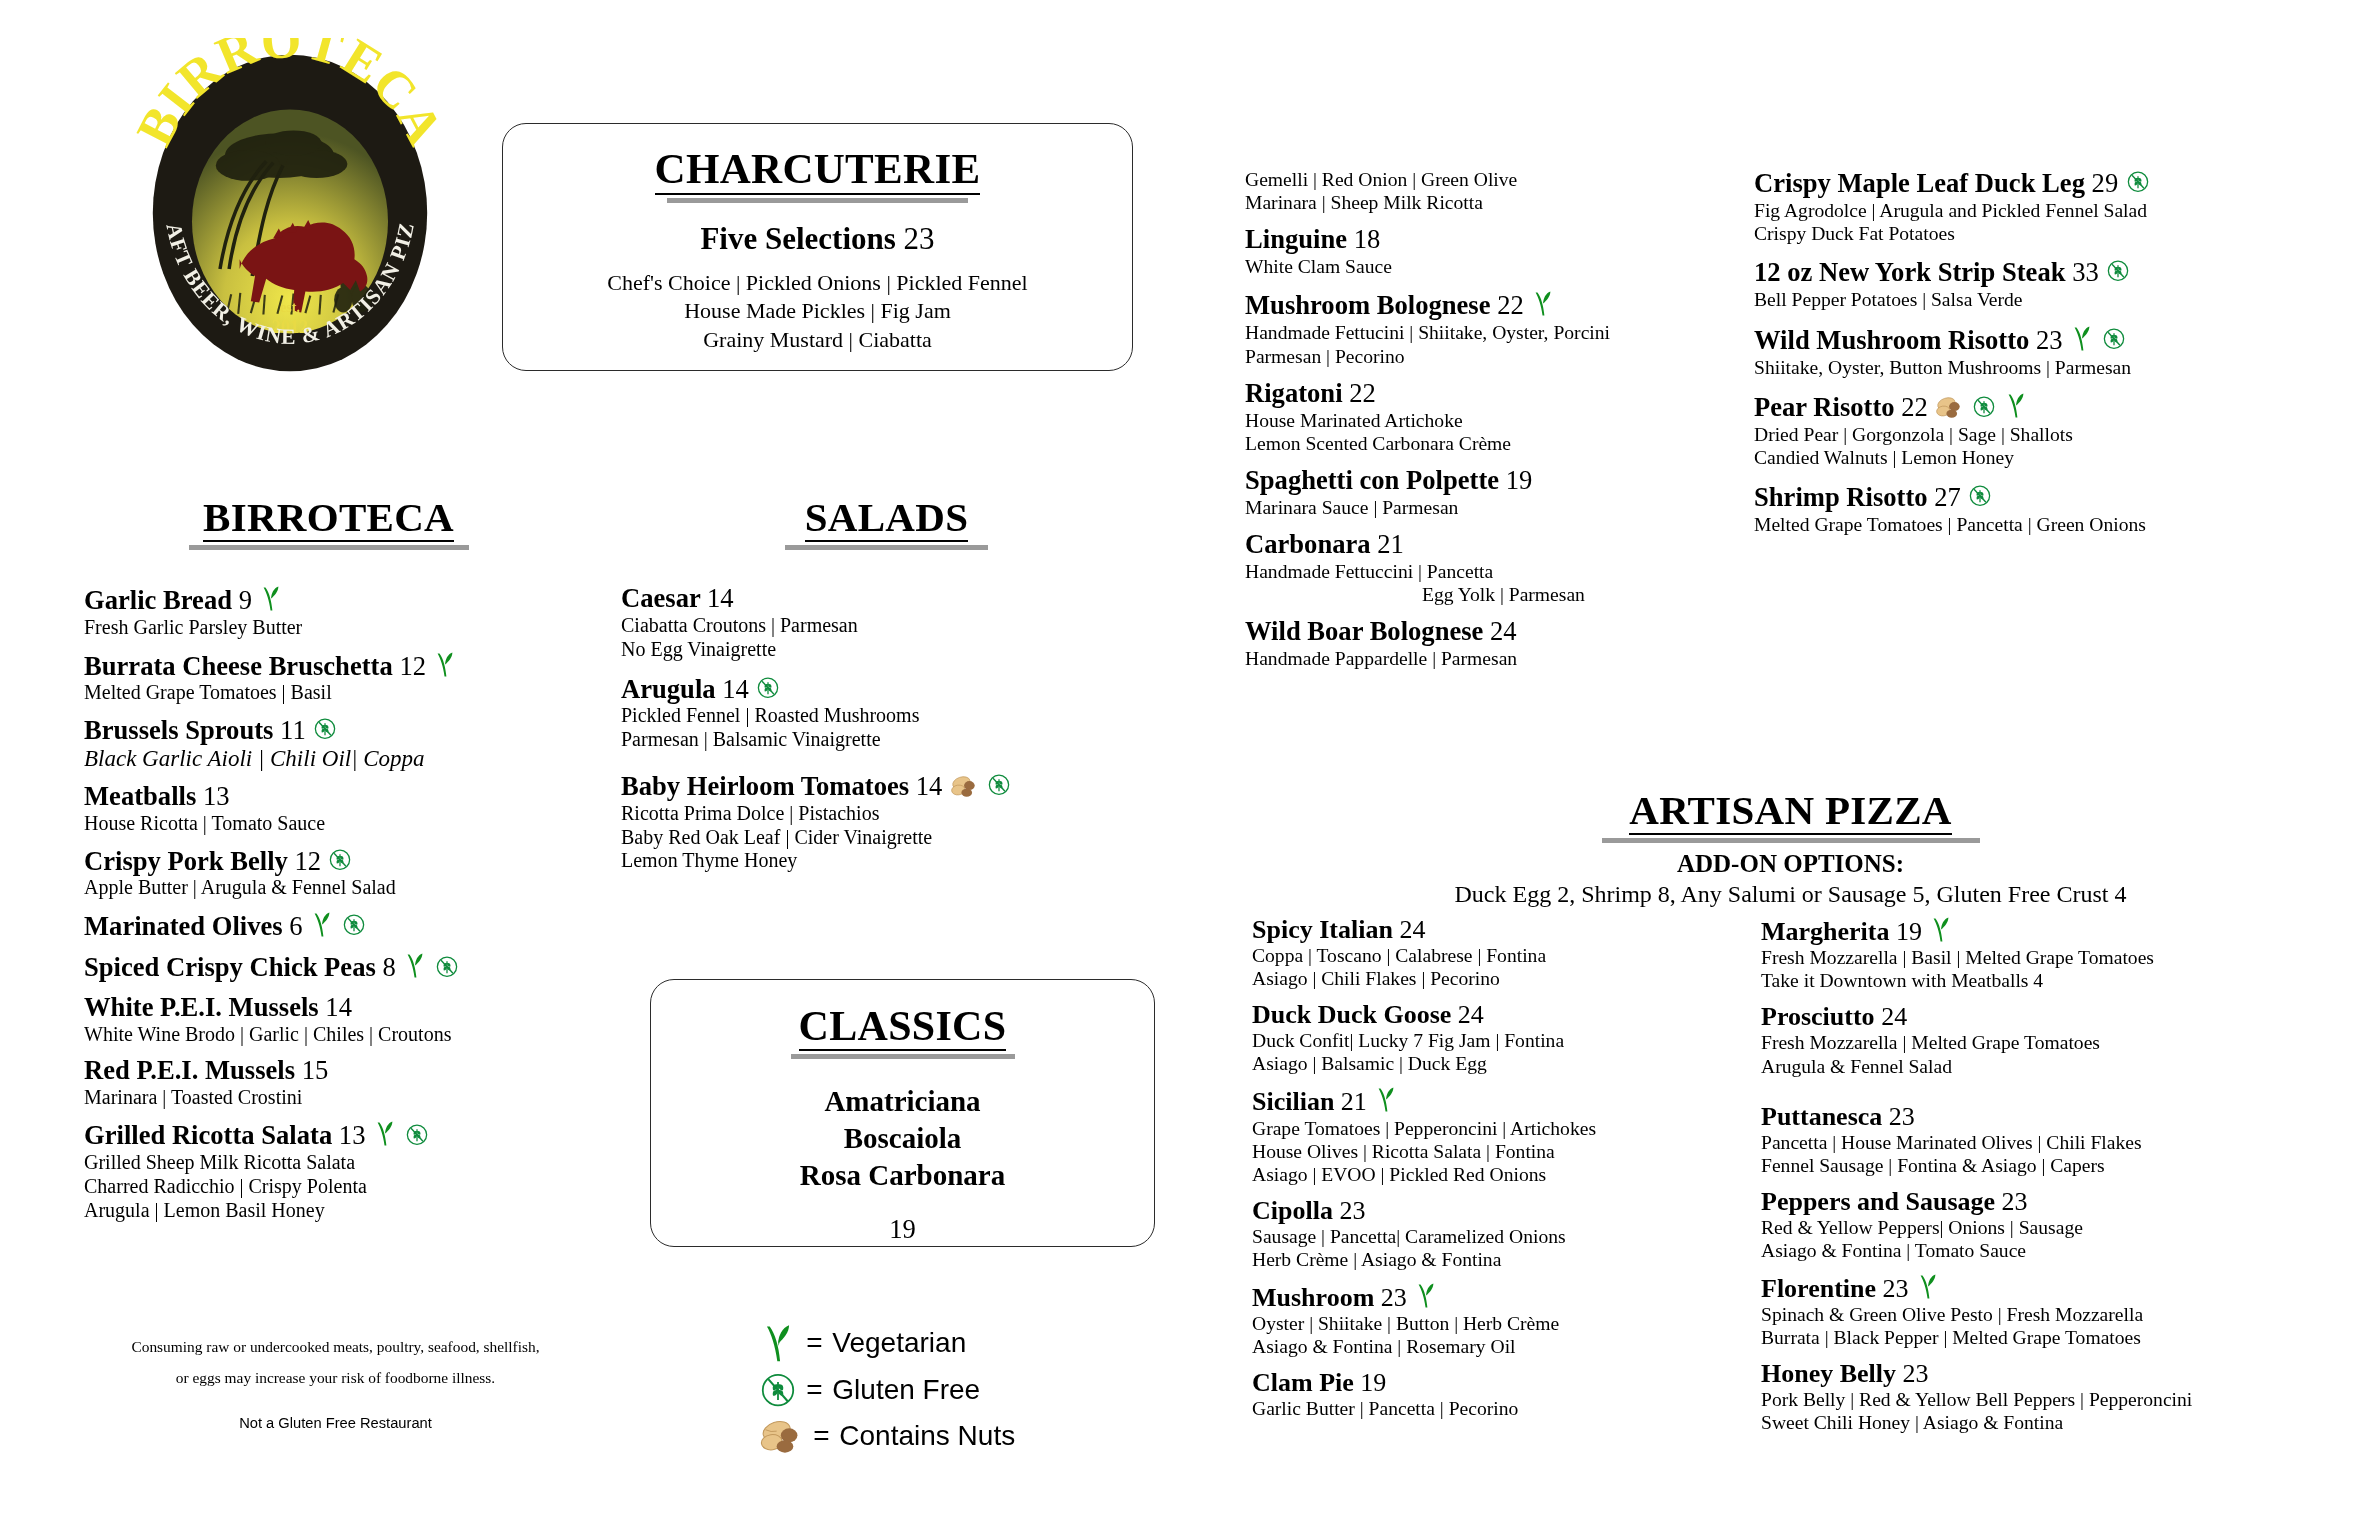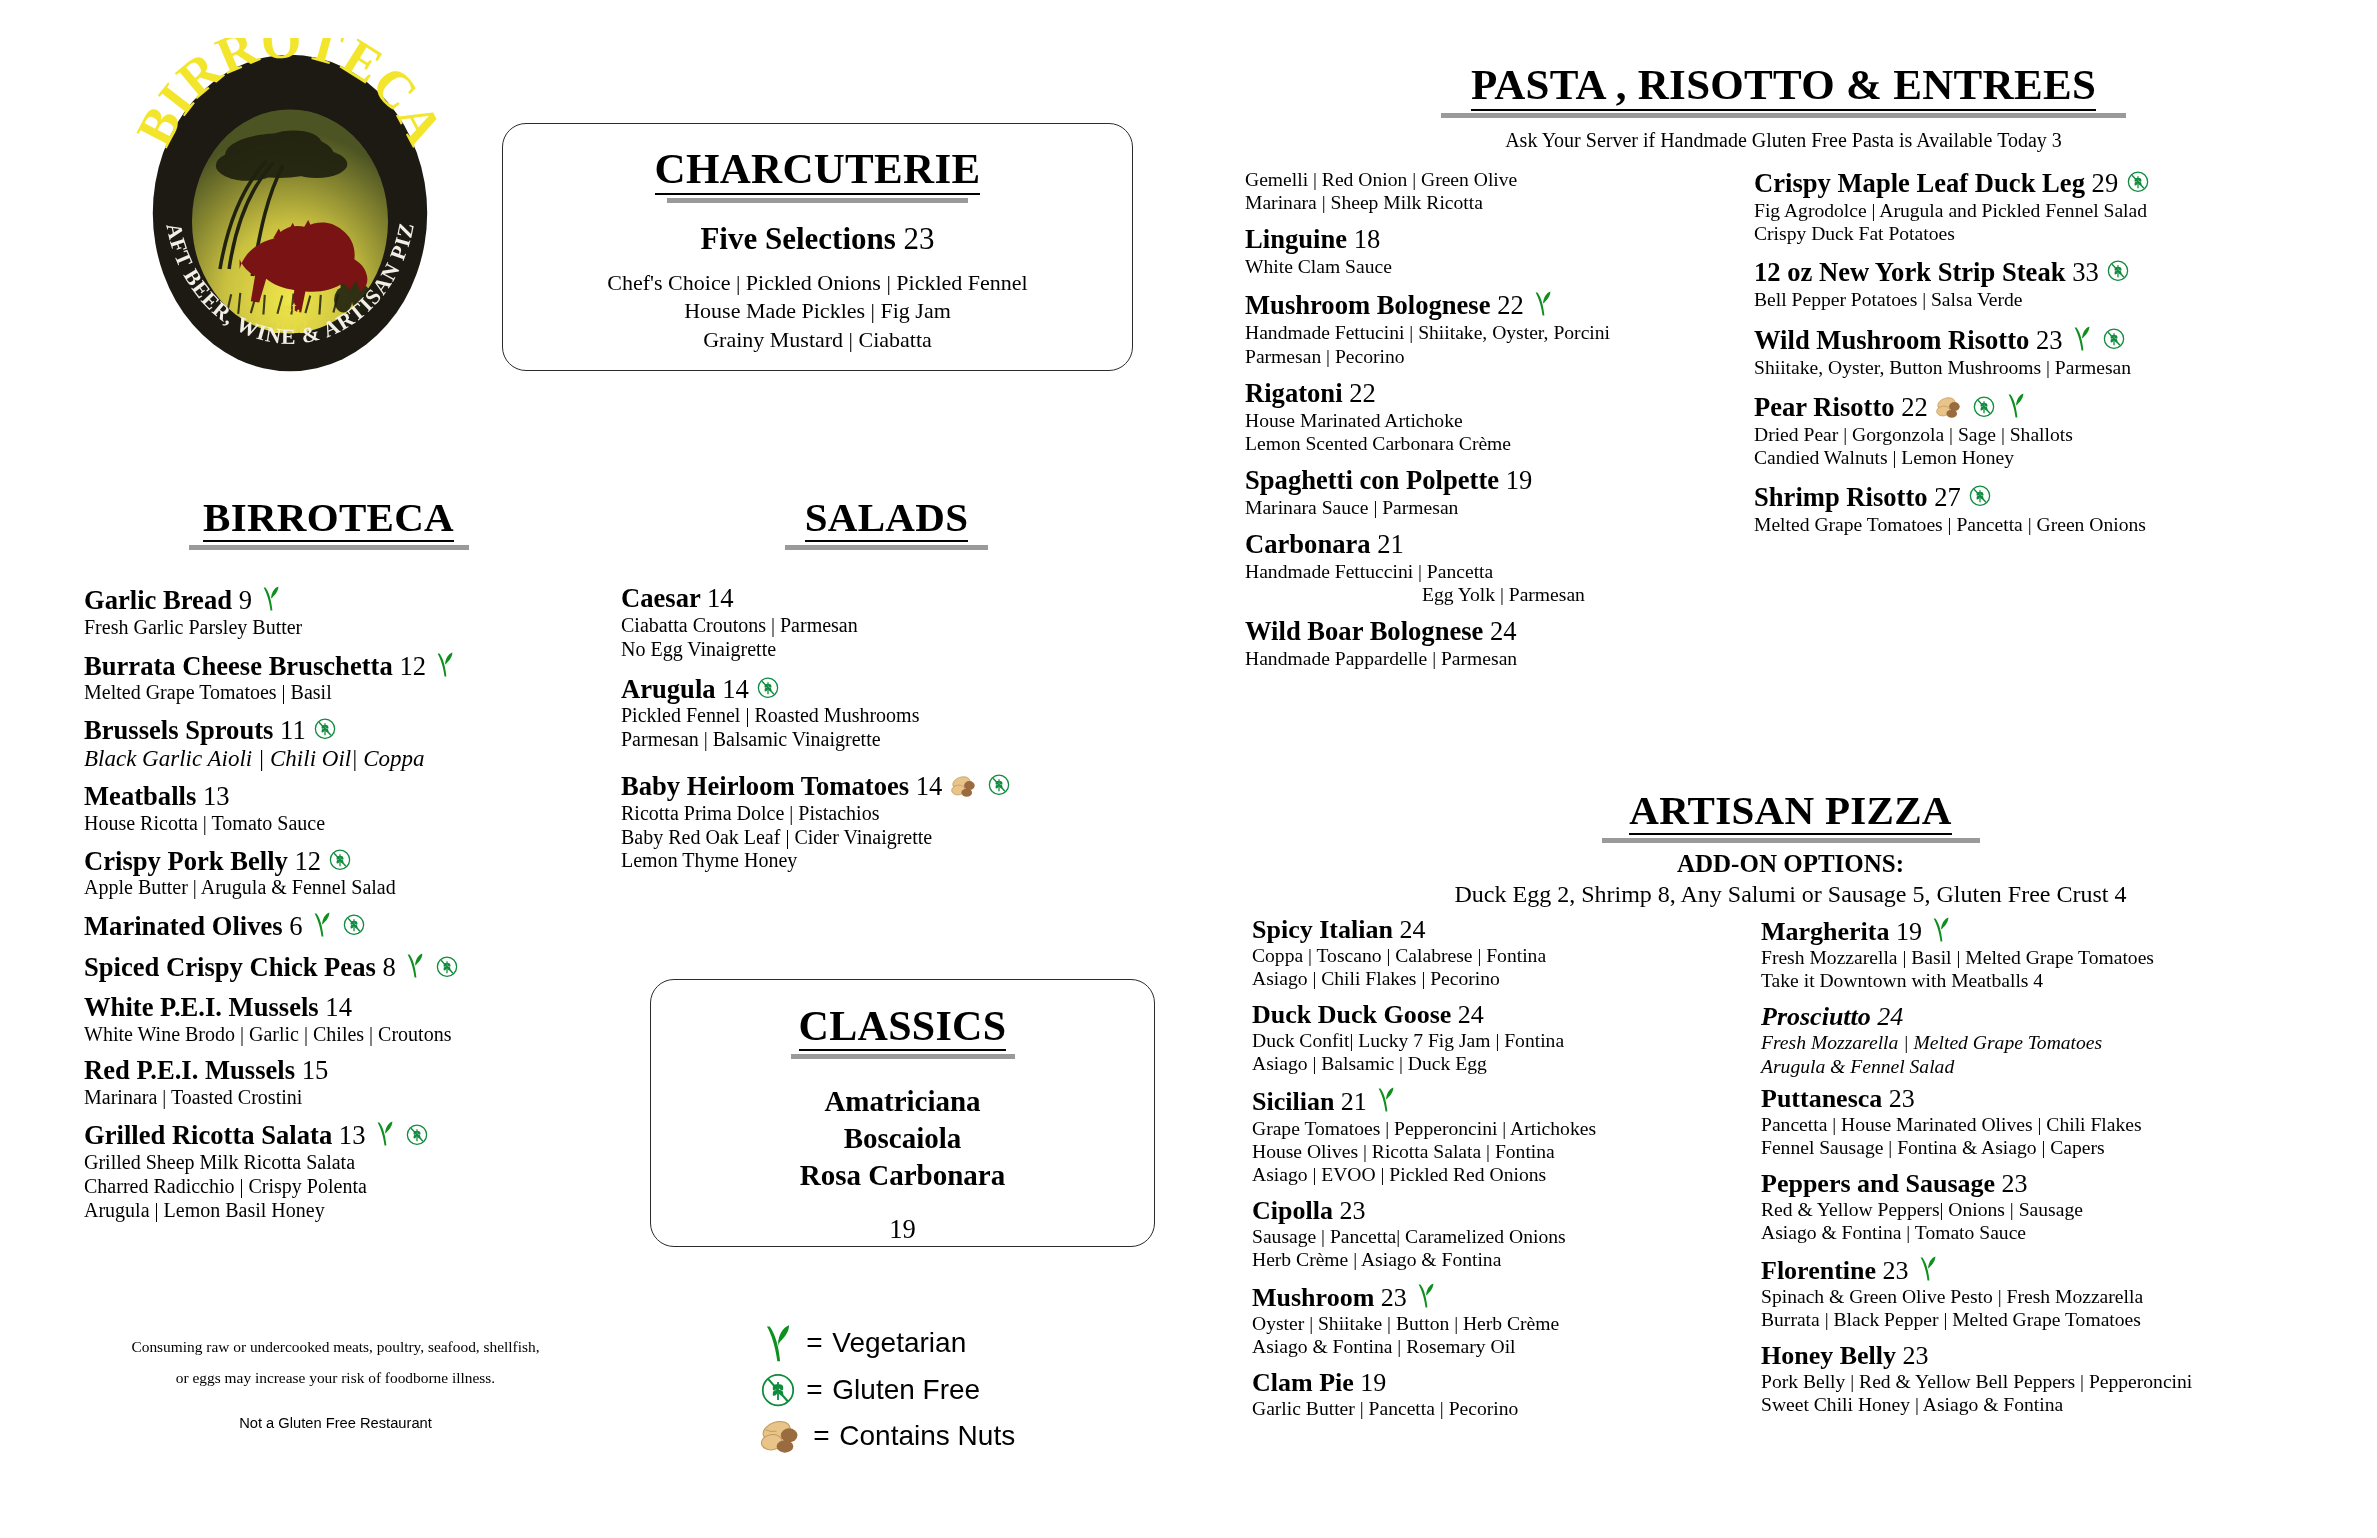--- a/index.html
+++ b/index.html
@@ -368,27 +368,20 @@
       <span class="lab">Contains Nuts</span>
     </div>
   </div>
 
   <div class="abs disclaimer" style="left:42px; top:1332px; width:587px;">
     <div>Consuming raw or undercooked meats, poultry, seafood, shellfish,</div>
     <div>or eggs may increase your risk of foodborne illness.</div>
     <div class="nf" style="margin-top:15.4px;">Not a Gluten Free Restaurant</div>
   </div>
 
-  <div class="abs" style="left:1238px; top:62px; width:1091px;">
-    <div class="sec-head" style="font-size:43px;">
-      <span class="txt">PASTA , RISOTTO &amp; ENTREES</span>
-      <span class="bar" style="width:685px;"></span>
-    </div>
-    <div class="center" style="margin-top:11.2px; font-size:20px;">Ask Your Server if Handmade Gluten Free Pasta is Available Today 3</div>
-  </div>
   <div class="abs" style="left:1245px; top:168px; width:517px;">
     <div id="pasta-left">
         <div class="item" style="margin-bottom: 11.2px;">
           <div class="desc" style="font-size: 19.6px;">Gemelli | Red Onion | Green Olive</div>
           <div class="desc" style="font-size: 19.6px;">Marinara | Sheep Milk Ricotta</div>
         </div>
         <div class="item" style="margin-bottom: 11.2px;">
           <div class="name" style="font-size: 26.6px;"><span>Linguine </span><span class="price">18</span></div>
           <div class="desc" style="font-size: 19.6px;">White Clam Sauce</div>
         </div>
@@ -571,21 +564,21 @@
         <div class="item" style="margin-bottom: 9.8px;">
           <div class="name" style="font-size: 26px;"><span>Margherita </span><span class="price">19</span> <span class="ico"><svg width="24" height="28" viewBox="0 0 52 58">
                 <g fill="#0f8f1e">
       <path d="M10 6 C 16 16 22 34 25 56 L 29 56 C 27 34 22 17 14 6 Z"></path>
       <path d="M42 4 C 32 8 27 18 26 30 C 34 24 42 14 42 4 Z"></path>
                 </g>
               </svg></span></div>
           <div class="desc" style="font-size: 19.6px;">Fresh Mozzarella | Basil | Melted Grape Tomatoes</div>
           <div class="desc" style="font-size: 19.6px;">Take it Downtown with Meatballs 4</div>
         </div>
-        <div class="item" style="margin-bottom: 6px; font-style: italic;">
+        <div class="item" style="margin-bottom: 24px;">
           <div class="name" style="font-size: 26px;"><span>Prosciutto </span><span class="price">24</span></div>
           <div class="desc" style="font-size: 19.6px;">Fresh Mozzarella | Melted Grape Tomatoes</div>
           <div class="desc" style="font-size: 19.6px;">Arugula &amp; Fennel Salad</div>
         </div>
         <div class="item" style="margin-bottom: 9.8px;">
           <div class="name" style="font-size: 26px;"><span>Puttanesca </span><span class="price">23</span></div>
           <div class="desc" style="font-size: 19.6px;">Pancetta | House Marinated Olives | Chili Flakes</div>
           <div class="desc" style="font-size: 19.6px;">Fennel Sausage |  Fontina &amp; Asiago |  Capers</div>
         </div>
         <div class="item" style="margin-bottom: 9.8px;">

